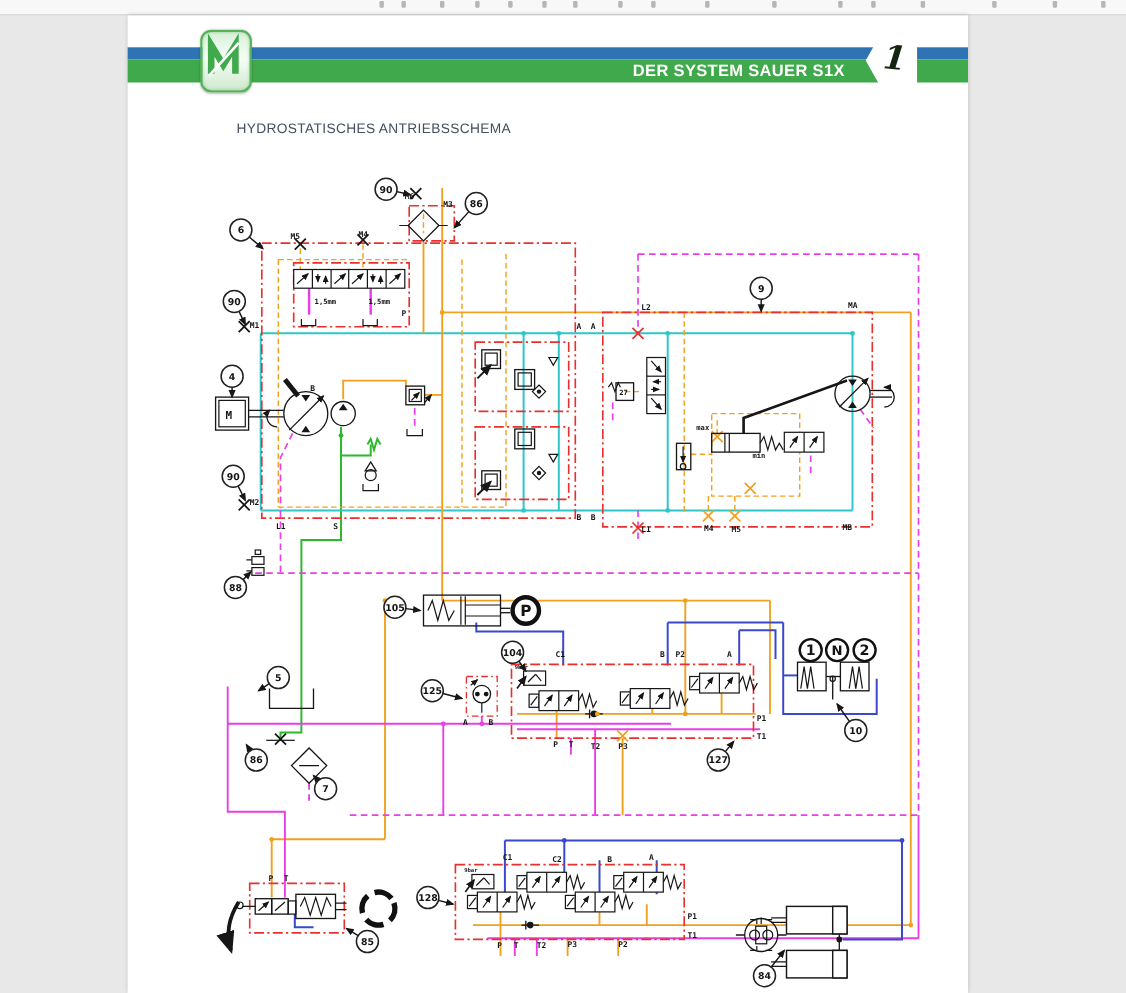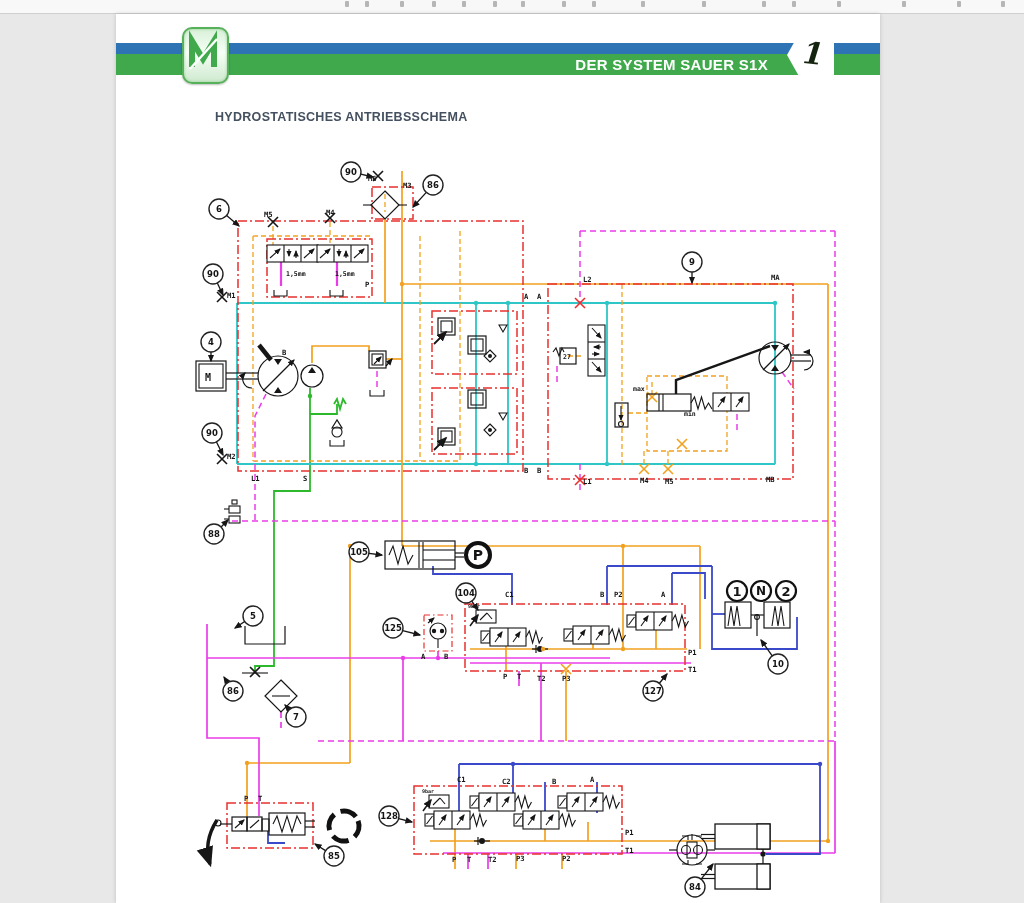--- a/index.html
+++ b/index.html
@@ -14,21 +14,21 @@
   .band-green{position:absolute;left:0;top:40px;width:764px;height:21px;}
   .hdr-title{position:absolute;right:112px;top:40px;height:18px;line-height:21px;color:#fff;
     font-weight:bold;font-size:15px;letter-spacing:.3px;font-family:"Liberation Sans",sans-serif;}
   .flag{position:absolute;left:671px;top:16px;width:47px;height:50px;background:#fff;
     clip-path:polygon(30% 0,100% 0,100% 100%,30% 100%,0 50%);}
   .flag span{position:absolute;left:16px;top:6px;font-family:"DejaVu Serif",serif;
     font-style:italic;font-weight:bold;font-size:30px;color:#15240f;transform:rotate(6deg);display:block;}
   .logo{position:absolute;left:66px;top:13px;width:43px;height:53px;border-radius:10px;
     background:linear-gradient(180deg,#d9f0d9,#f6fff6 45%,#cfe9cf);border:2px solid #57b05a;
     box-shadow:inset 0 0 3px #8fcf92,0 1px 2px rgba(0,0,0,.25);}
-  .doc-title{position:absolute;left:71px;top:96px;font-size:12.5px;font-weight:bold;
+  .doc-title{position:absolute;left:71px;top:96px;font-size:12.5px;font-weight:normal;
     color:#44505f;letter-spacing:.3px;padding-left:28px;}
   svg.schem{position:absolute;left:0;top:0;width:764px;height:889px;}
   
   .red{stroke:#e8312e;fill:none;stroke-width:1.5;stroke-dasharray:9 3 2 3;}
   .redthin{stroke:#e8312e;fill:none;stroke-width:1.2;stroke-dasharray:6 3 1.5 3;}
   .cy{stroke:#2ec6c6;fill:none;stroke-width:1.8;}
   .or{stroke:#f2a11e;fill:none;stroke-width:1.7;}
   .ord{stroke:#f2a11e;fill:none;stroke-width:1.3;stroke-dasharray:5 3;}
   .gr{stroke:#2cb92c;fill:none;stroke-width:1.8;}
   .mg{stroke:#ea3cea;fill:none;stroke-width:1.7;}

